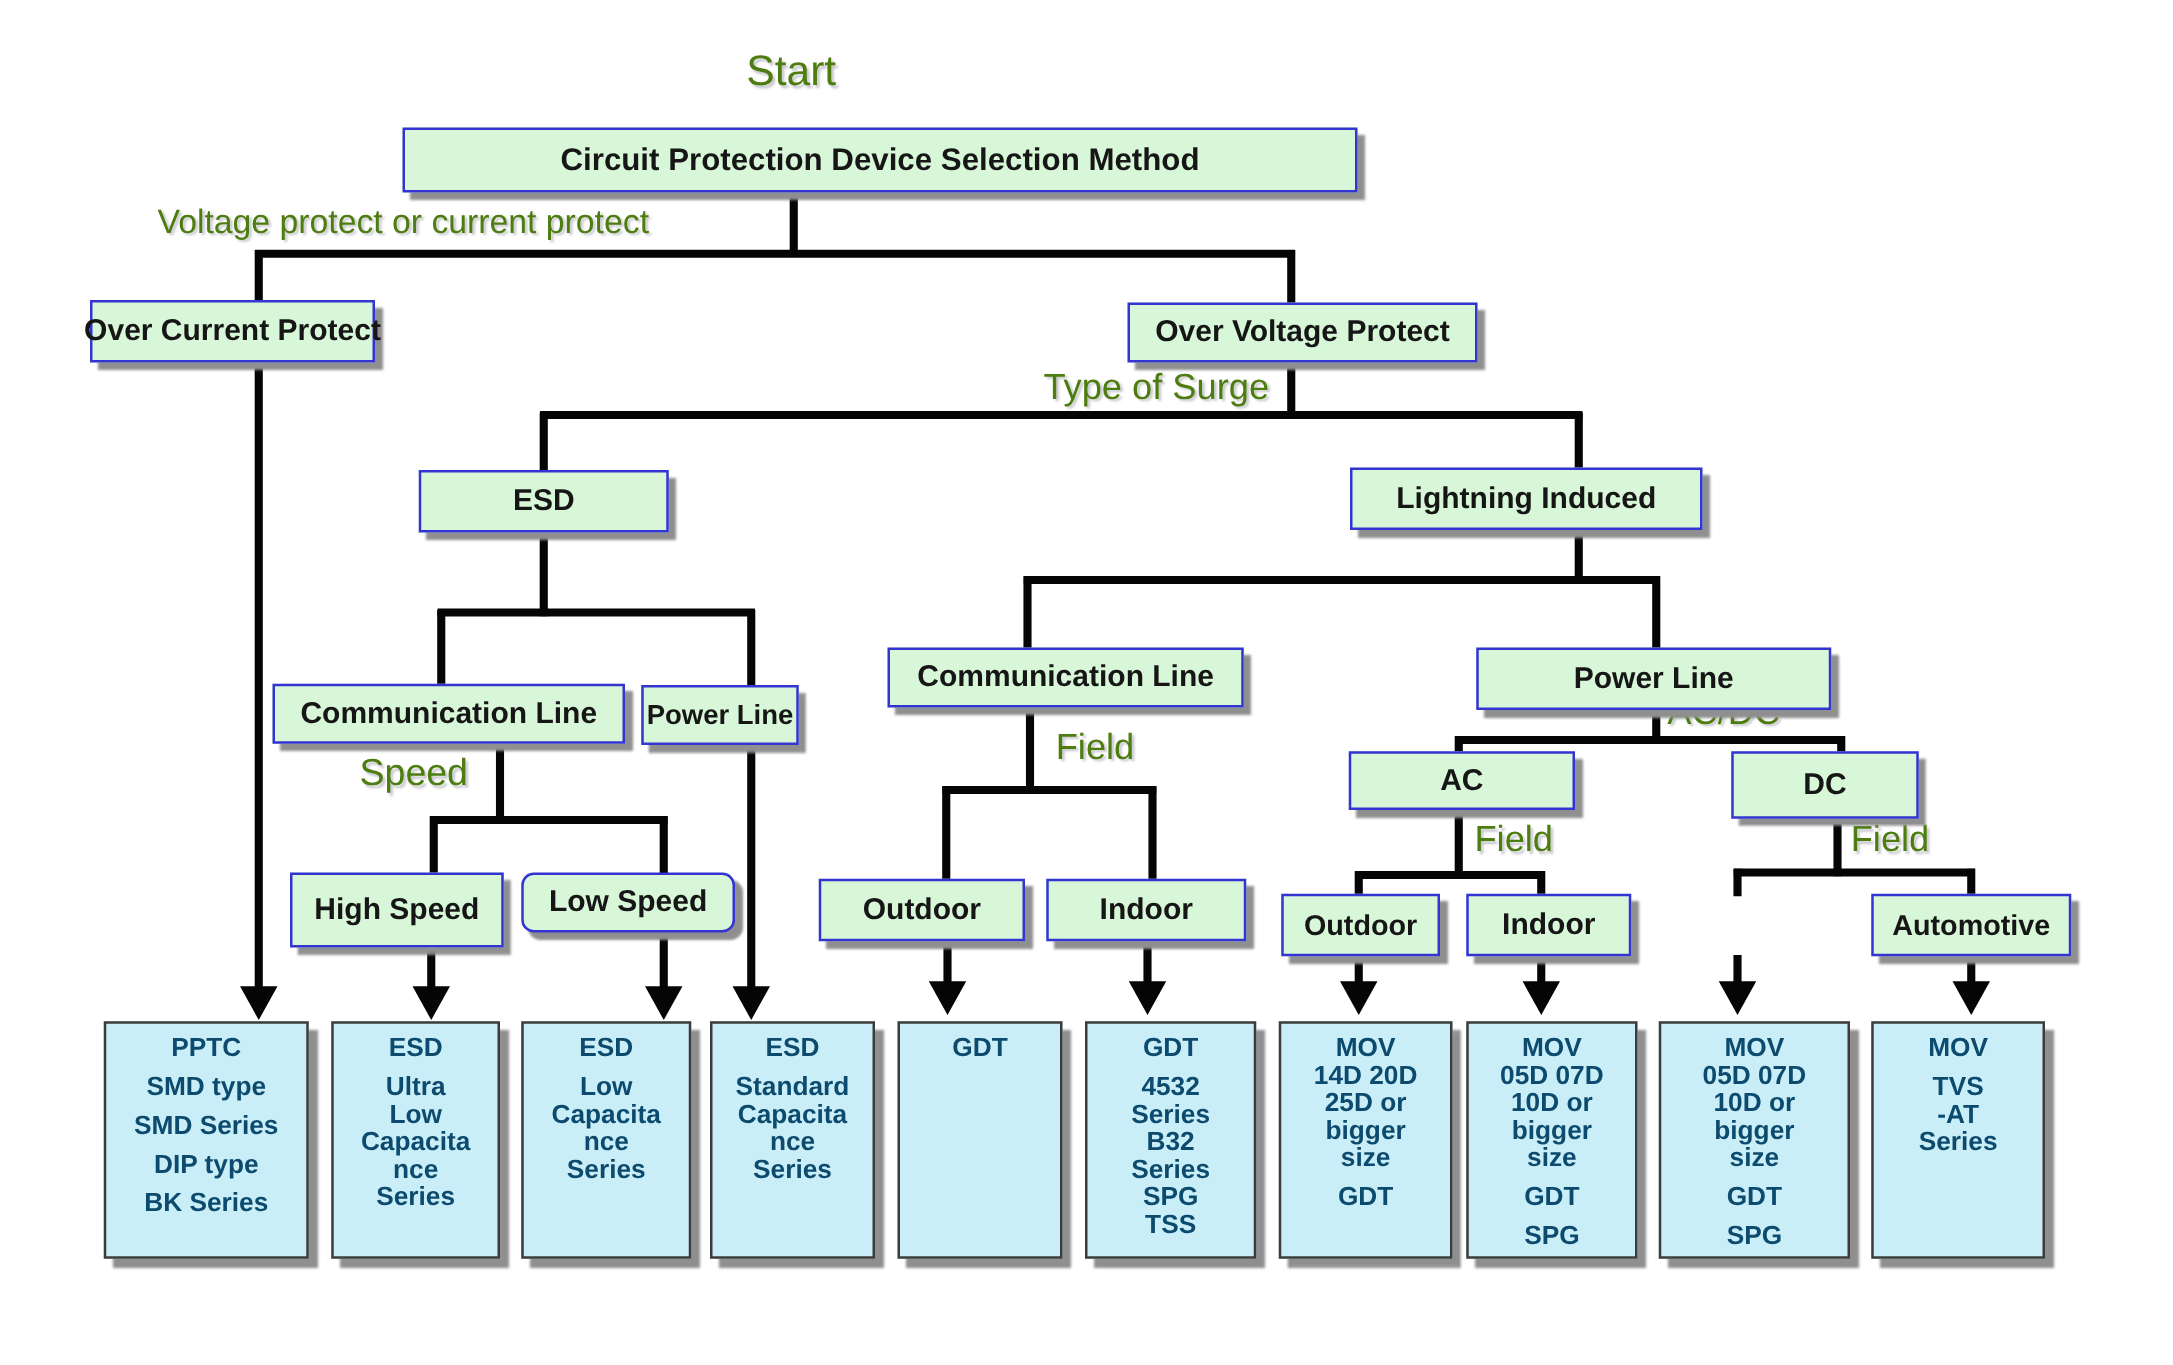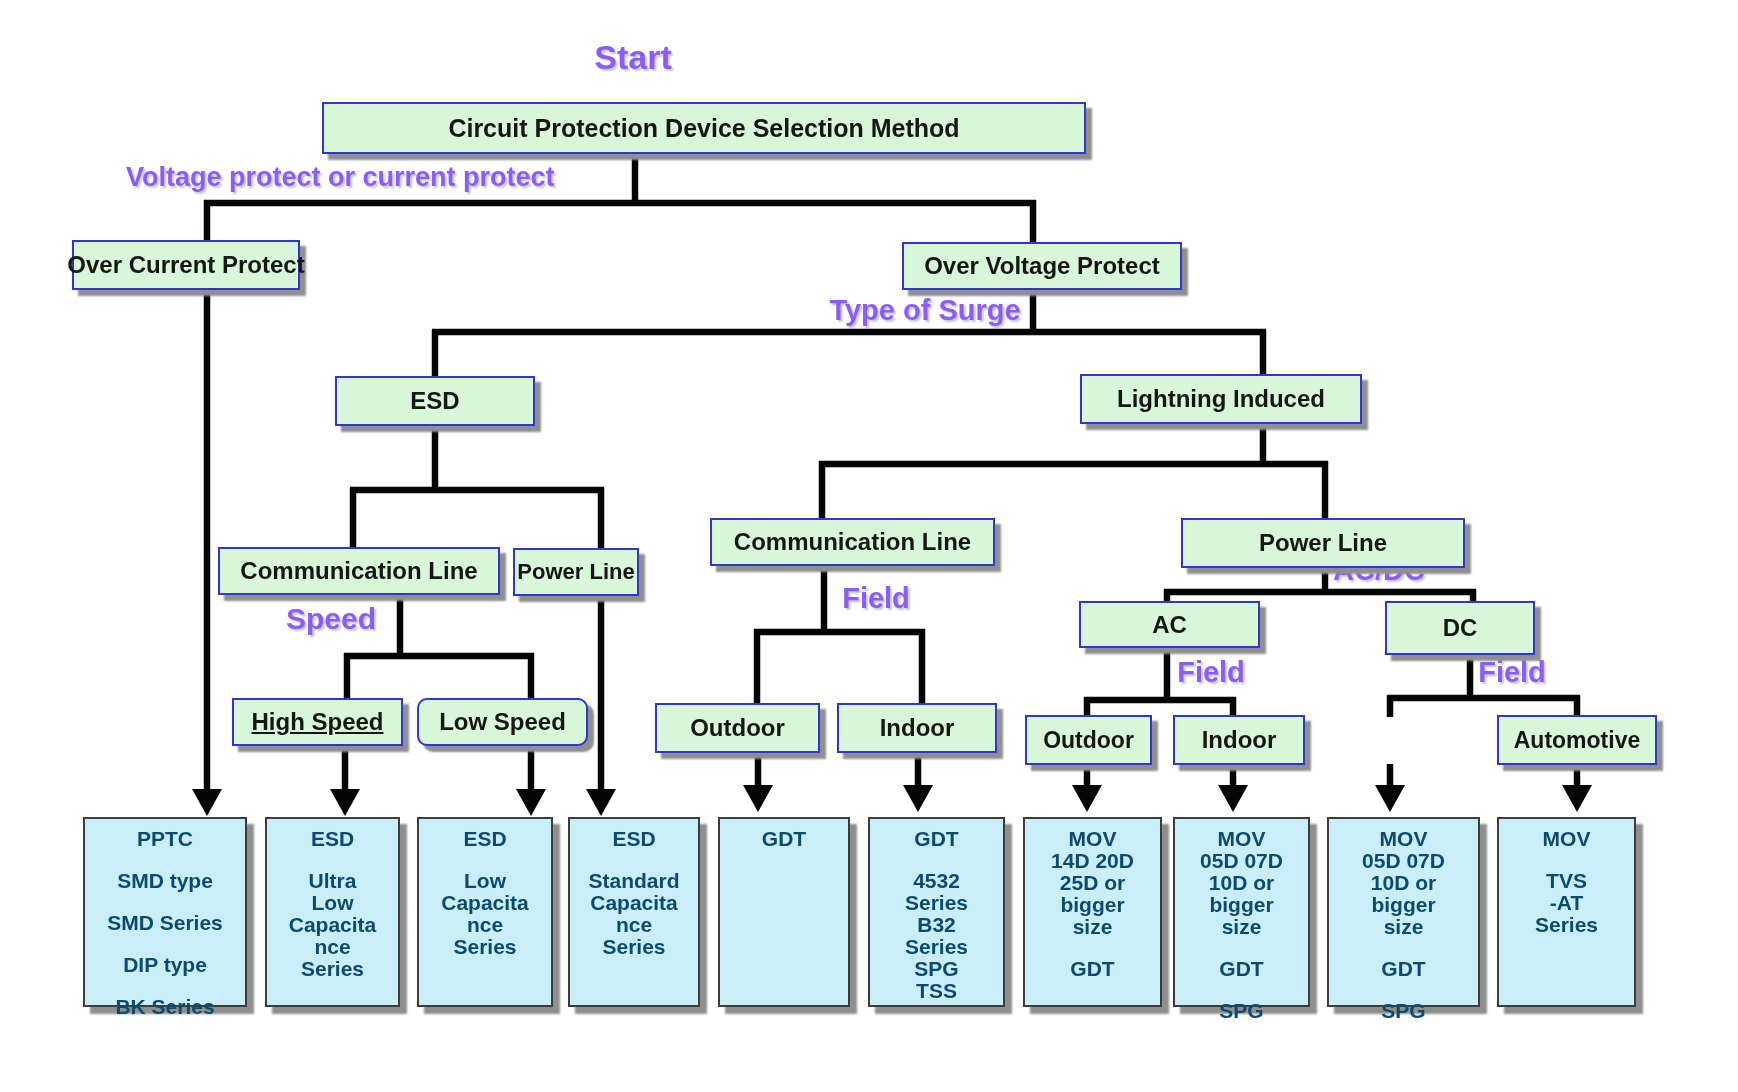--- a/index.html
+++ b/index.html
@@ -17,39 +17,39 @@
     border:2px solid #3434d2;
     box-shadow:6px 6px 2px #8f8f8f;
     display:flex;align-items:center;justify-content:center;
     font-weight:bold;font-size:24px;color:#161616;
     white-space:nowrap;
     box-sizing:border-box;
   }
   .node.root{font-size:25px;}
   .qlabel{
     position:absolute;
-    color:#8b5cf6;
-    font-weight:bold;
+    color:#4d7c0f;
+    font-weight:normal;
     white-space:nowrap;
     text-shadow:2px 2px 2px rgba(90,90,110,0.35);
   }
   .center{transform:translateX(-50%);}
   .leaf{
     position:absolute;
     top:817px;height:190px;
     background:#c9eef8;
     border:2px solid #3c3c3c;
     box-shadow:7px 7px 2px #8f8f8f;
     box-sizing:border-box;
     text-align:center;
     font-weight:bold;font-size:21px;line-height:22px;color:#0c4a6e;
     padding-top:9px;
   }
   .leaf .group{margin-top:0;}
-  .leaf .group + .group{margin-top:20px;}
+  .leaf .group + .group{margin-top:9px;}
 </style>
 </head>
 <body>
 
 <div id="stage">
 
   <svg id="wires" viewBox="0 0 1738 1092" xmlns="http://www.w3.org/2000/svg">
       <polyline points="635,154 635,203" fill="none" stroke="#050505" stroke-width="6.5"></polyline>
       <polyline points="204,203 1036,203" fill="none" stroke="#050505" stroke-width="6.5"></polyline>
       <polyline points="207,200 207,242" fill="none" stroke="#050505" stroke-width="6.5"></polyline>
@@ -137,21 +137,21 @@
   </div>
   <div class="node" style="left:513px;top:548px;width:126px;height:48px;font-size:22px;">
     <span>Power Line</span>
   </div>
   <div class="node" style="left:710px;top:518px;width:285px;height:48px;">
     <span>Communication Line</span>
   </div>
   <div class="node" style="left:1181px;top:518px;width:284px;height:50px;">
     <span>Power Line</span>
   </div>
-  <div class="node" style="left:232px;top:698px;width:171px;height:48px;text-decoration:underline;">
+  <div class="node" style="left:232px;top:698px;width:171px;height:60px;">
     <span>High Speed</span>
   </div>
   <div class="node" style="left:417px;top:698px;width:171px;height:48px;border-radius:10px;">
     <span>Low Speed</span>
   </div>
   <div class="node" style="left:655px;top:703px;width:165px;height:50px;">
     <span>Outdoor</span>
   </div>
   <div class="node" style="left:837px;top:703px;width:160px;height:50px;">
     <span>Indoor</span>

